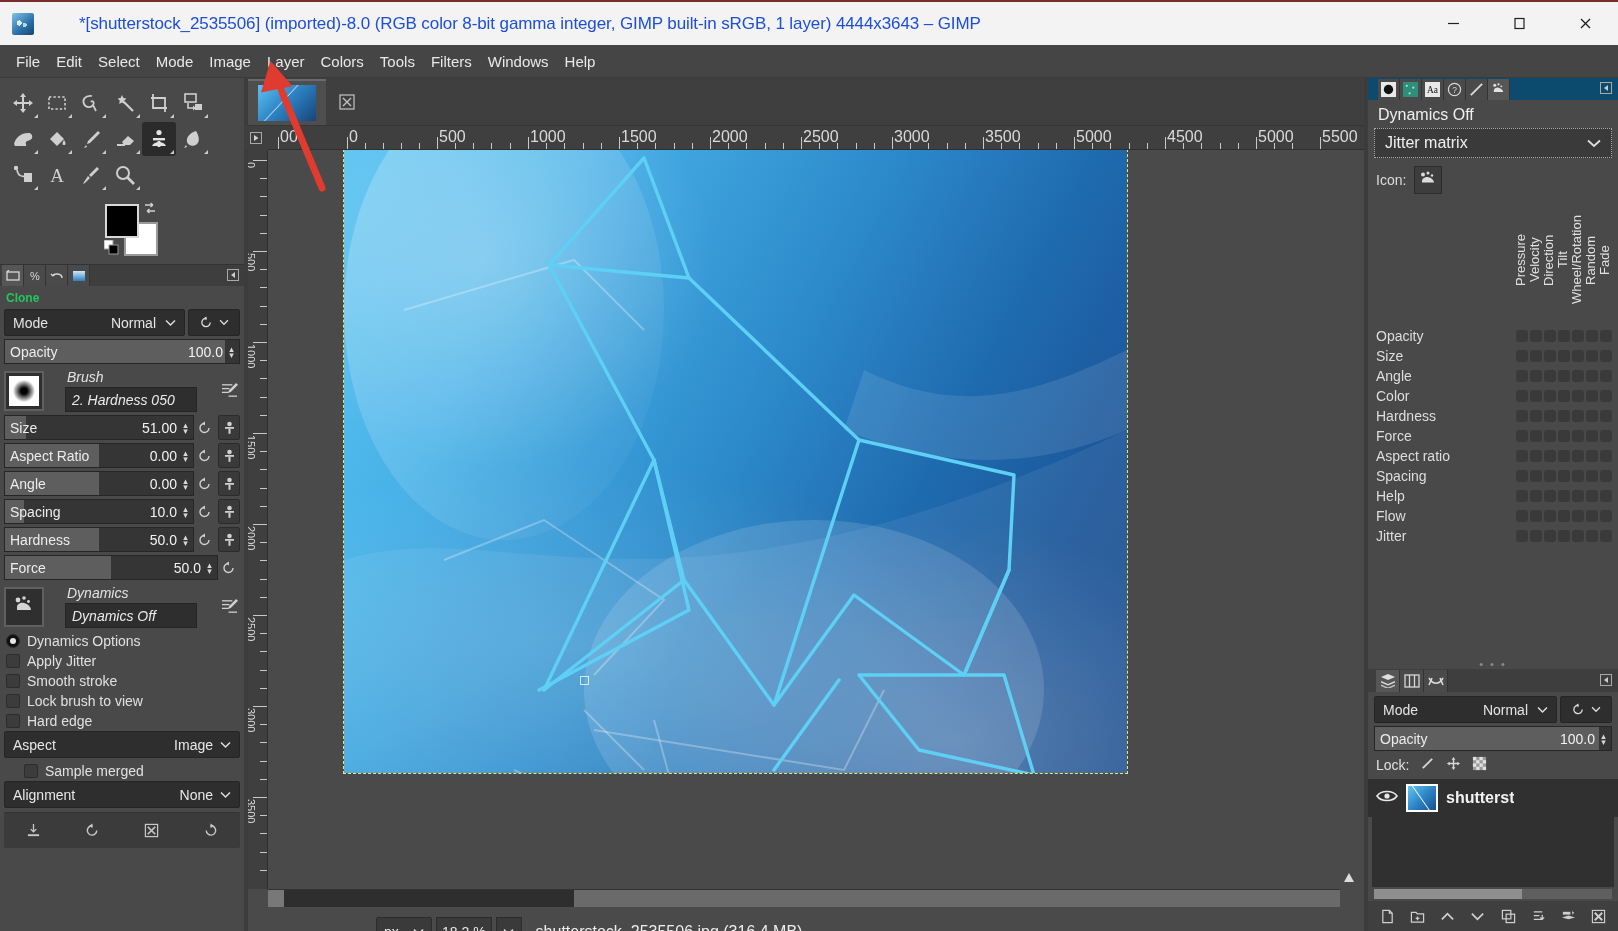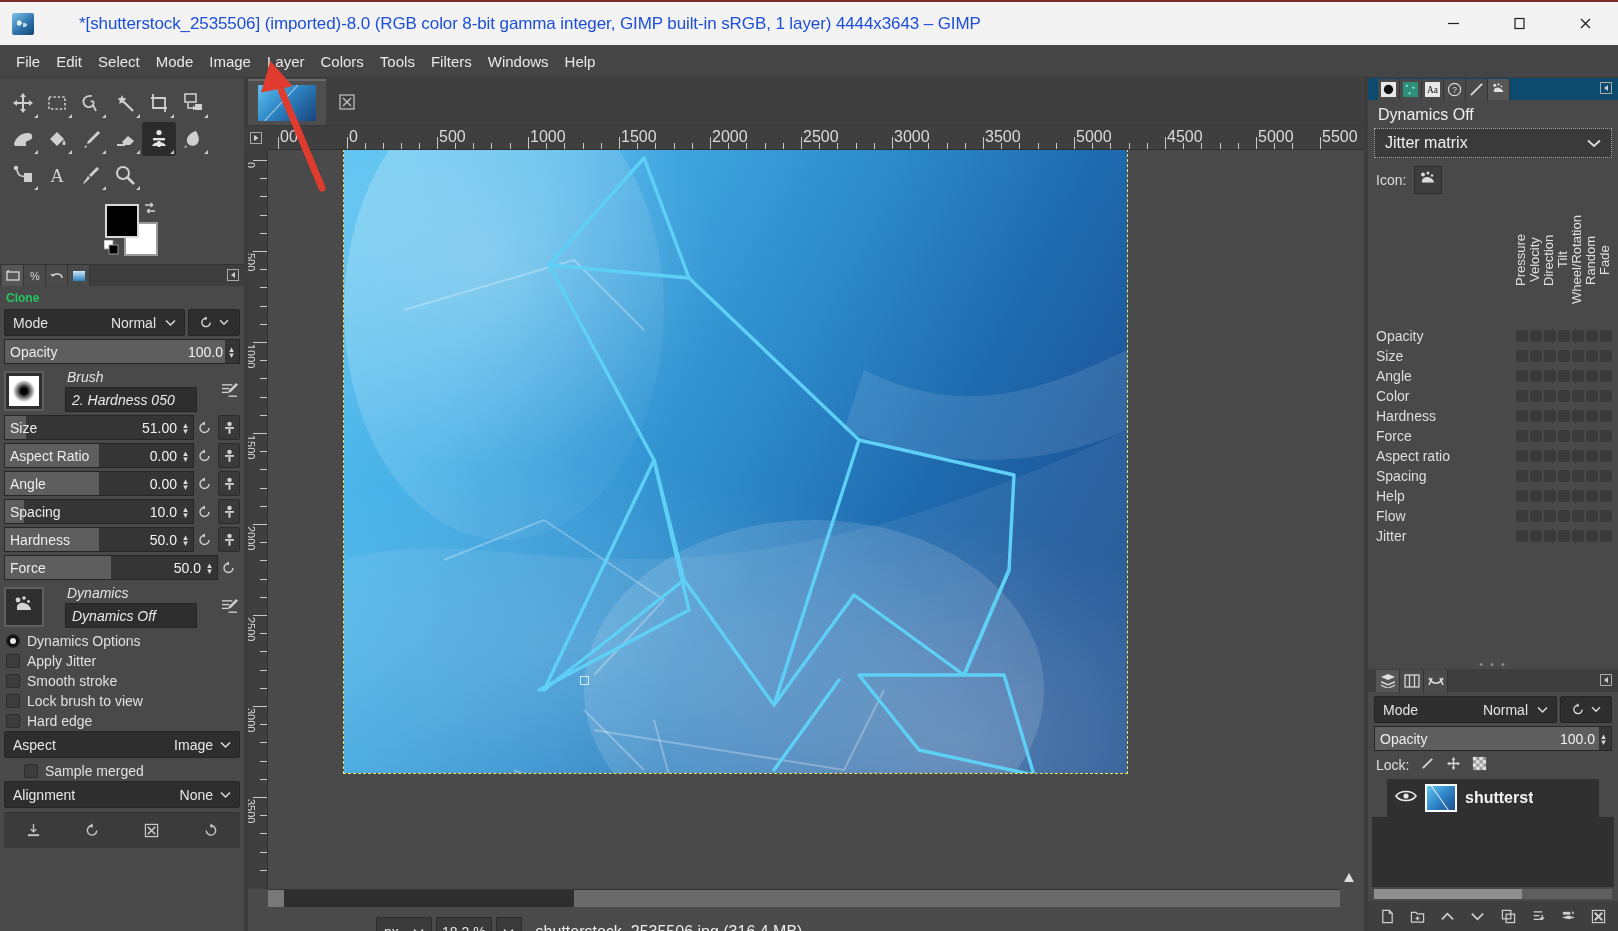--- a/index.html
+++ b/index.html
@@ -411,21 +411,21 @@
   .lp-tab.active{background:#565656;}
   .lp-moderow { display:flex; gap:3px; padding:4px 6px 0 6px;}
   .lp-opacity {
     margin:3px 6px 0 6px; height:25px; position:relative;
     background:#353535;border:1px solid #262626; display:flex;align-items:center;
   }
   .lp-opacity .fill{position:absolute;left:0;top:0;bottom:0;width:calc(100% - 12px);background:#5e5e5e;}
   .lock-row { display:flex;align-items:center;gap:11px;padding:5px 0 5px 8px;color:#e0e0e0;font-size:14px;}
   .layer-row {
     display:flex;align-items:center; gap:8px;
-    background:#303030; height:38px; margin:0 19px; padding-left:8px;
+    background:#303030; height:38px; margin:0 0; padding-left:8px;
   }
   .layer-thumb {
     width:32px;height:28px;border:2px solid #fff;
     background:linear-gradient(135deg,#63c6f0 0%,#2e86c8 50%,#1b4f8c 100%);
     position:relative;overflow:hidden;
   }
   .layer-thumb::after{
     content:"";position:absolute;inset:0;
     background:linear-gradient(55deg,transparent 45%,rgba(255,255,255,.9) 47%,transparent 50%);
   }

